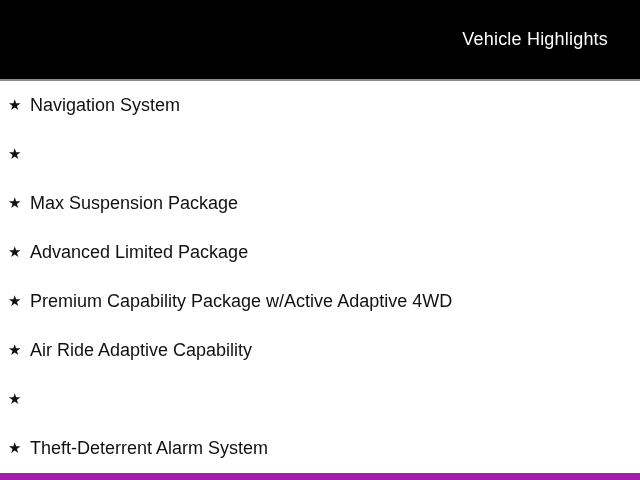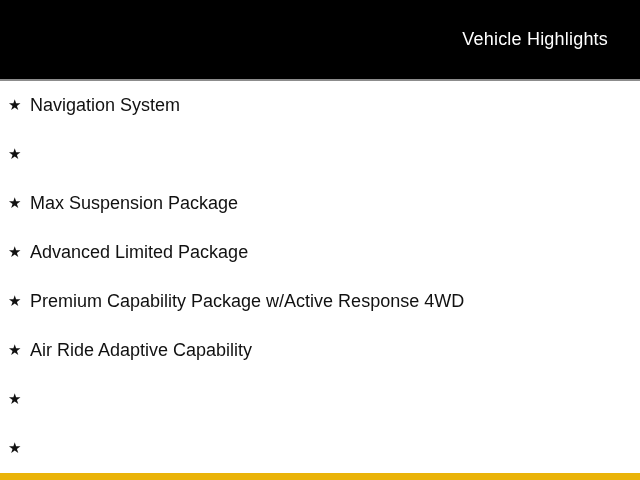--- a/index.html
+++ b/index.html
@@ -8,21 +8,21 @@
     height: 480px;
     overflow: hidden;
     background: #ffffff;
     font-family: "Liberation Sans", sans-serif;
   }
   .page {
     width: 640px;
     height: 480px;
     display: flex;
     flex-direction: column;
-    background: #eab308;
+    background: #a21caf;
   }
   .header {
     height: 81px;
     flex: 0 0 81px;
     background: #000000;
     border-bottom: 2px solid #8c8c8c;
     display: flex;
     align-items: center;
     justify-content: flex-end;
     padding-right: 32px;
@@ -87,30 +87,31 @@
         <span class="item-label">Max Suspension Package</span>
       </li>
 
       <li class="highlight-item">
         <span class="star">★</span>
         <span class="item-label">Advanced Limited Package</span>
       </li>
 
       <li class="highlight-item">
         <span class="star">★</span>
-        <span class="item-label">Premium Capability Package w/Active Response 4WD</span>
+        <span class="item-label">Premium Capability Package w/Active Adaptive 4WD</span>
       </li>
 
       <li class="highlight-item">
         <span class="star">★</span>
         <span class="item-label">Air Ride Adaptive Capability</span>
       </li>
 
       <li class="highlight-item">
         <span class="star">★</span>
       </li>
 
       <li class="highlight-item">
         <span class="star">★</span>
+        <span class="item-label">Theft-Deterrent Alarm System</span>
       </li>
     </ul>
 
 </div>
 
 </body></html>

